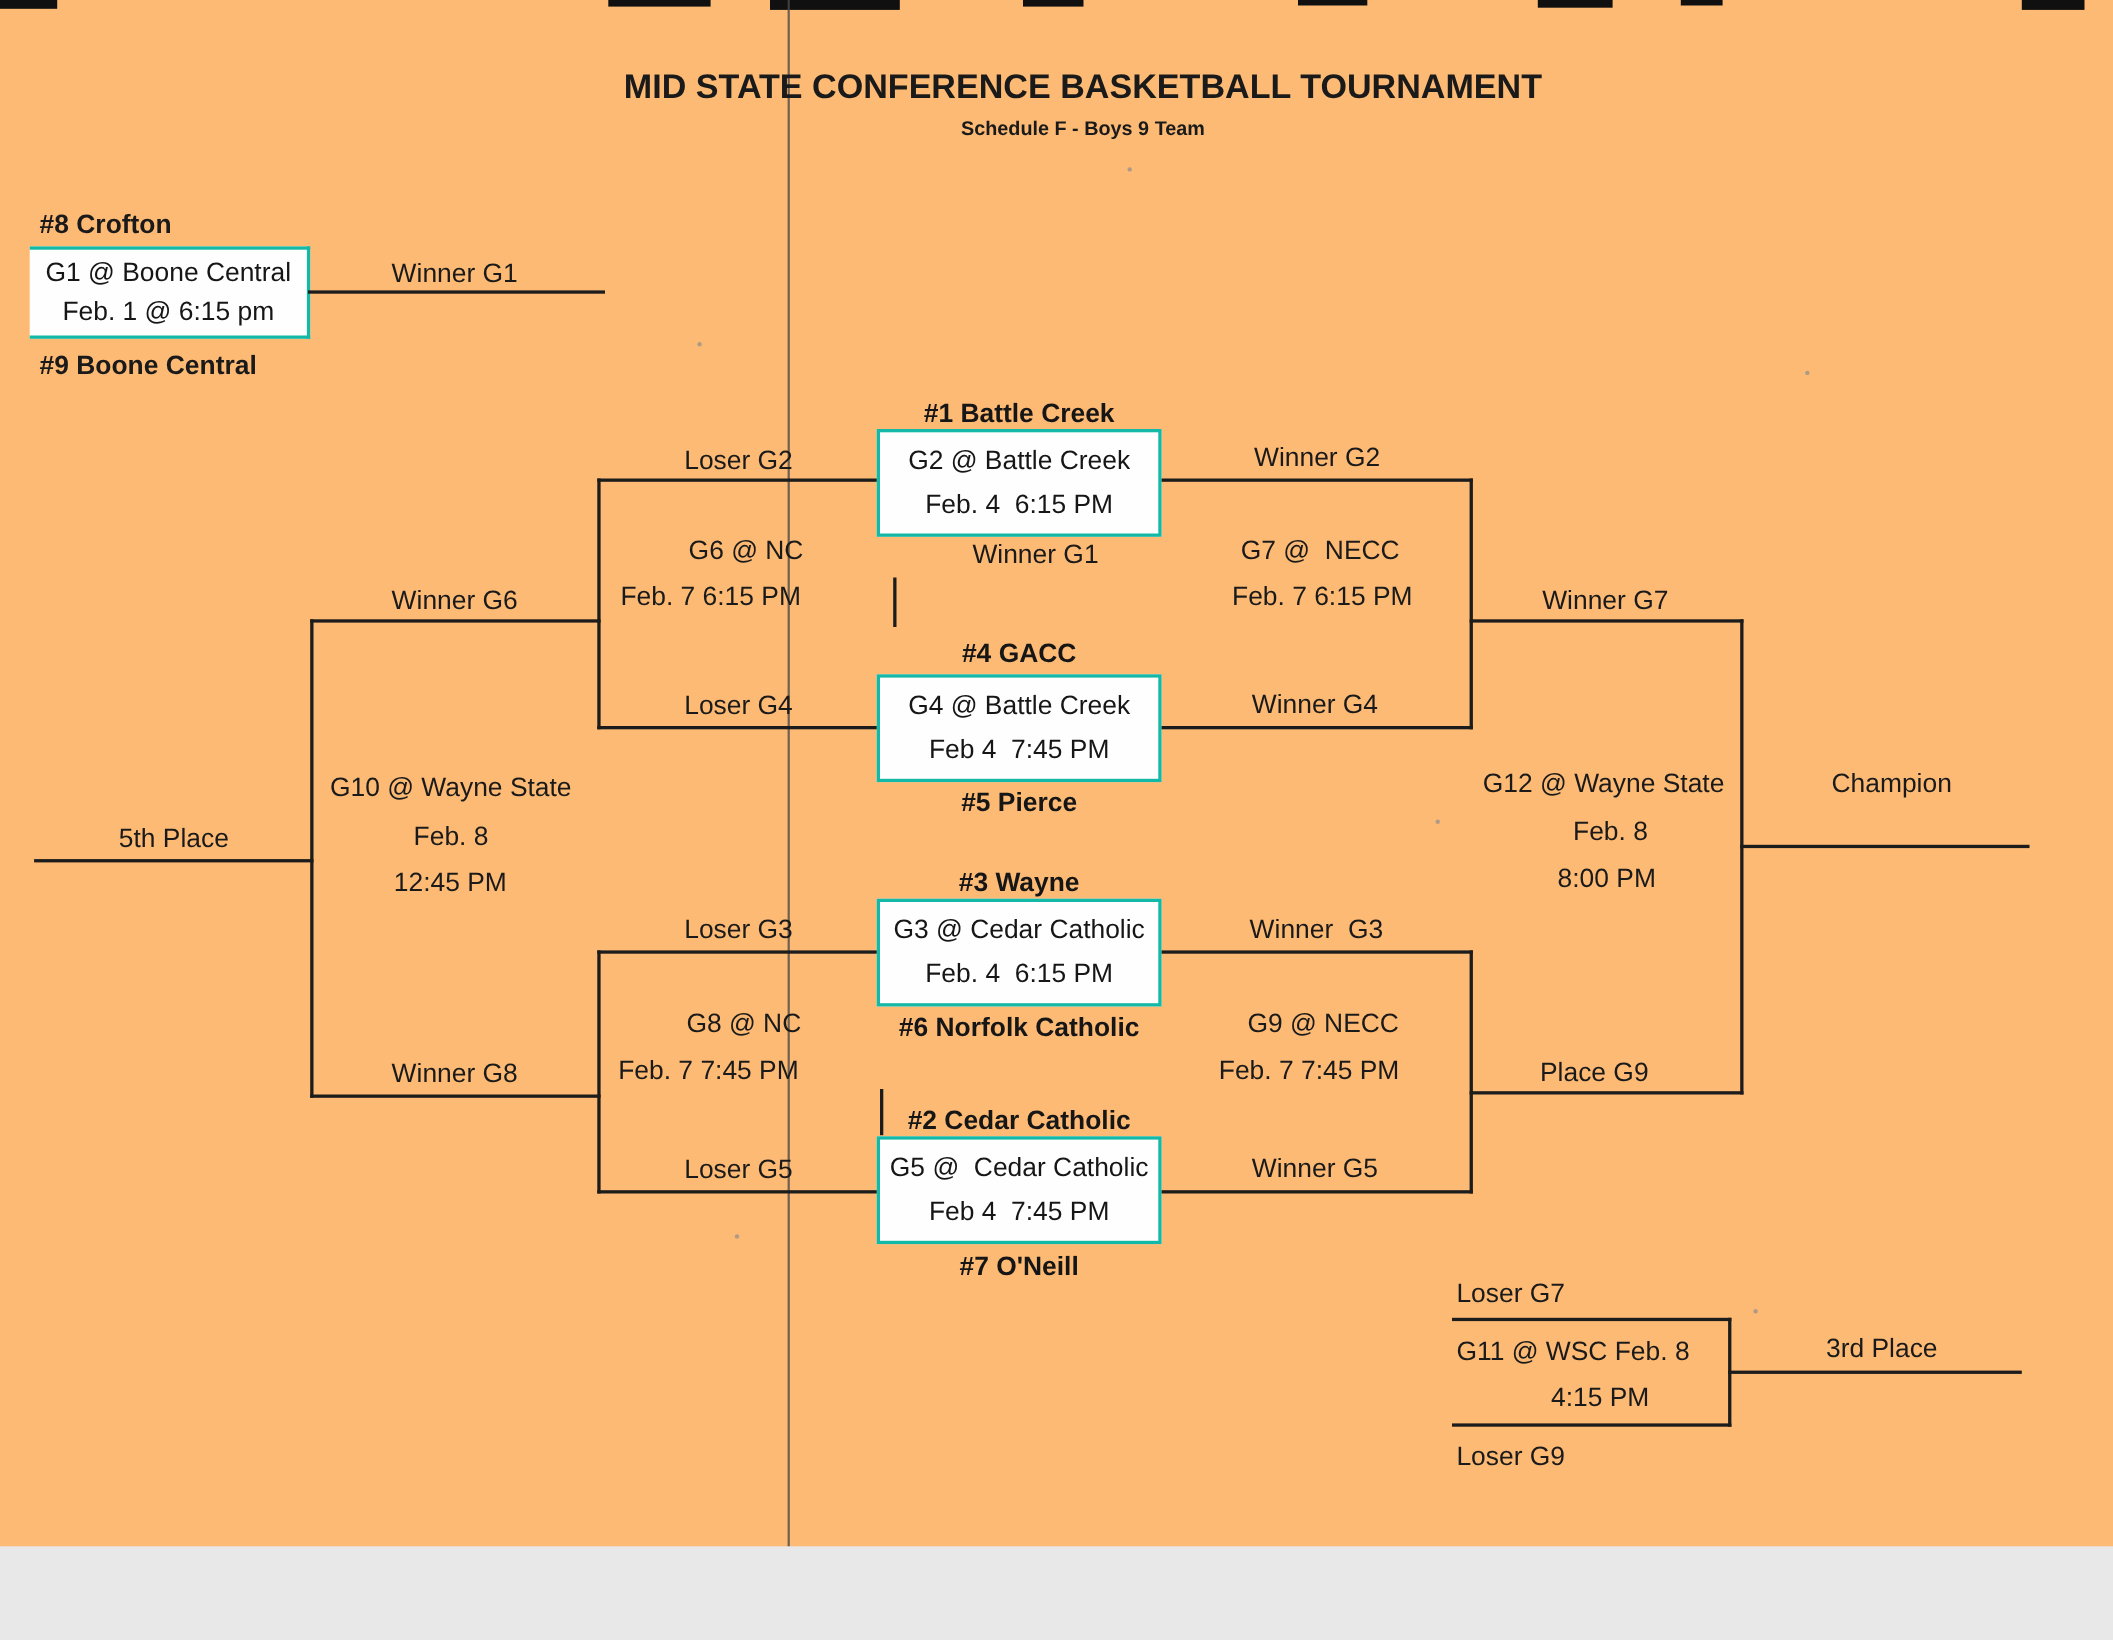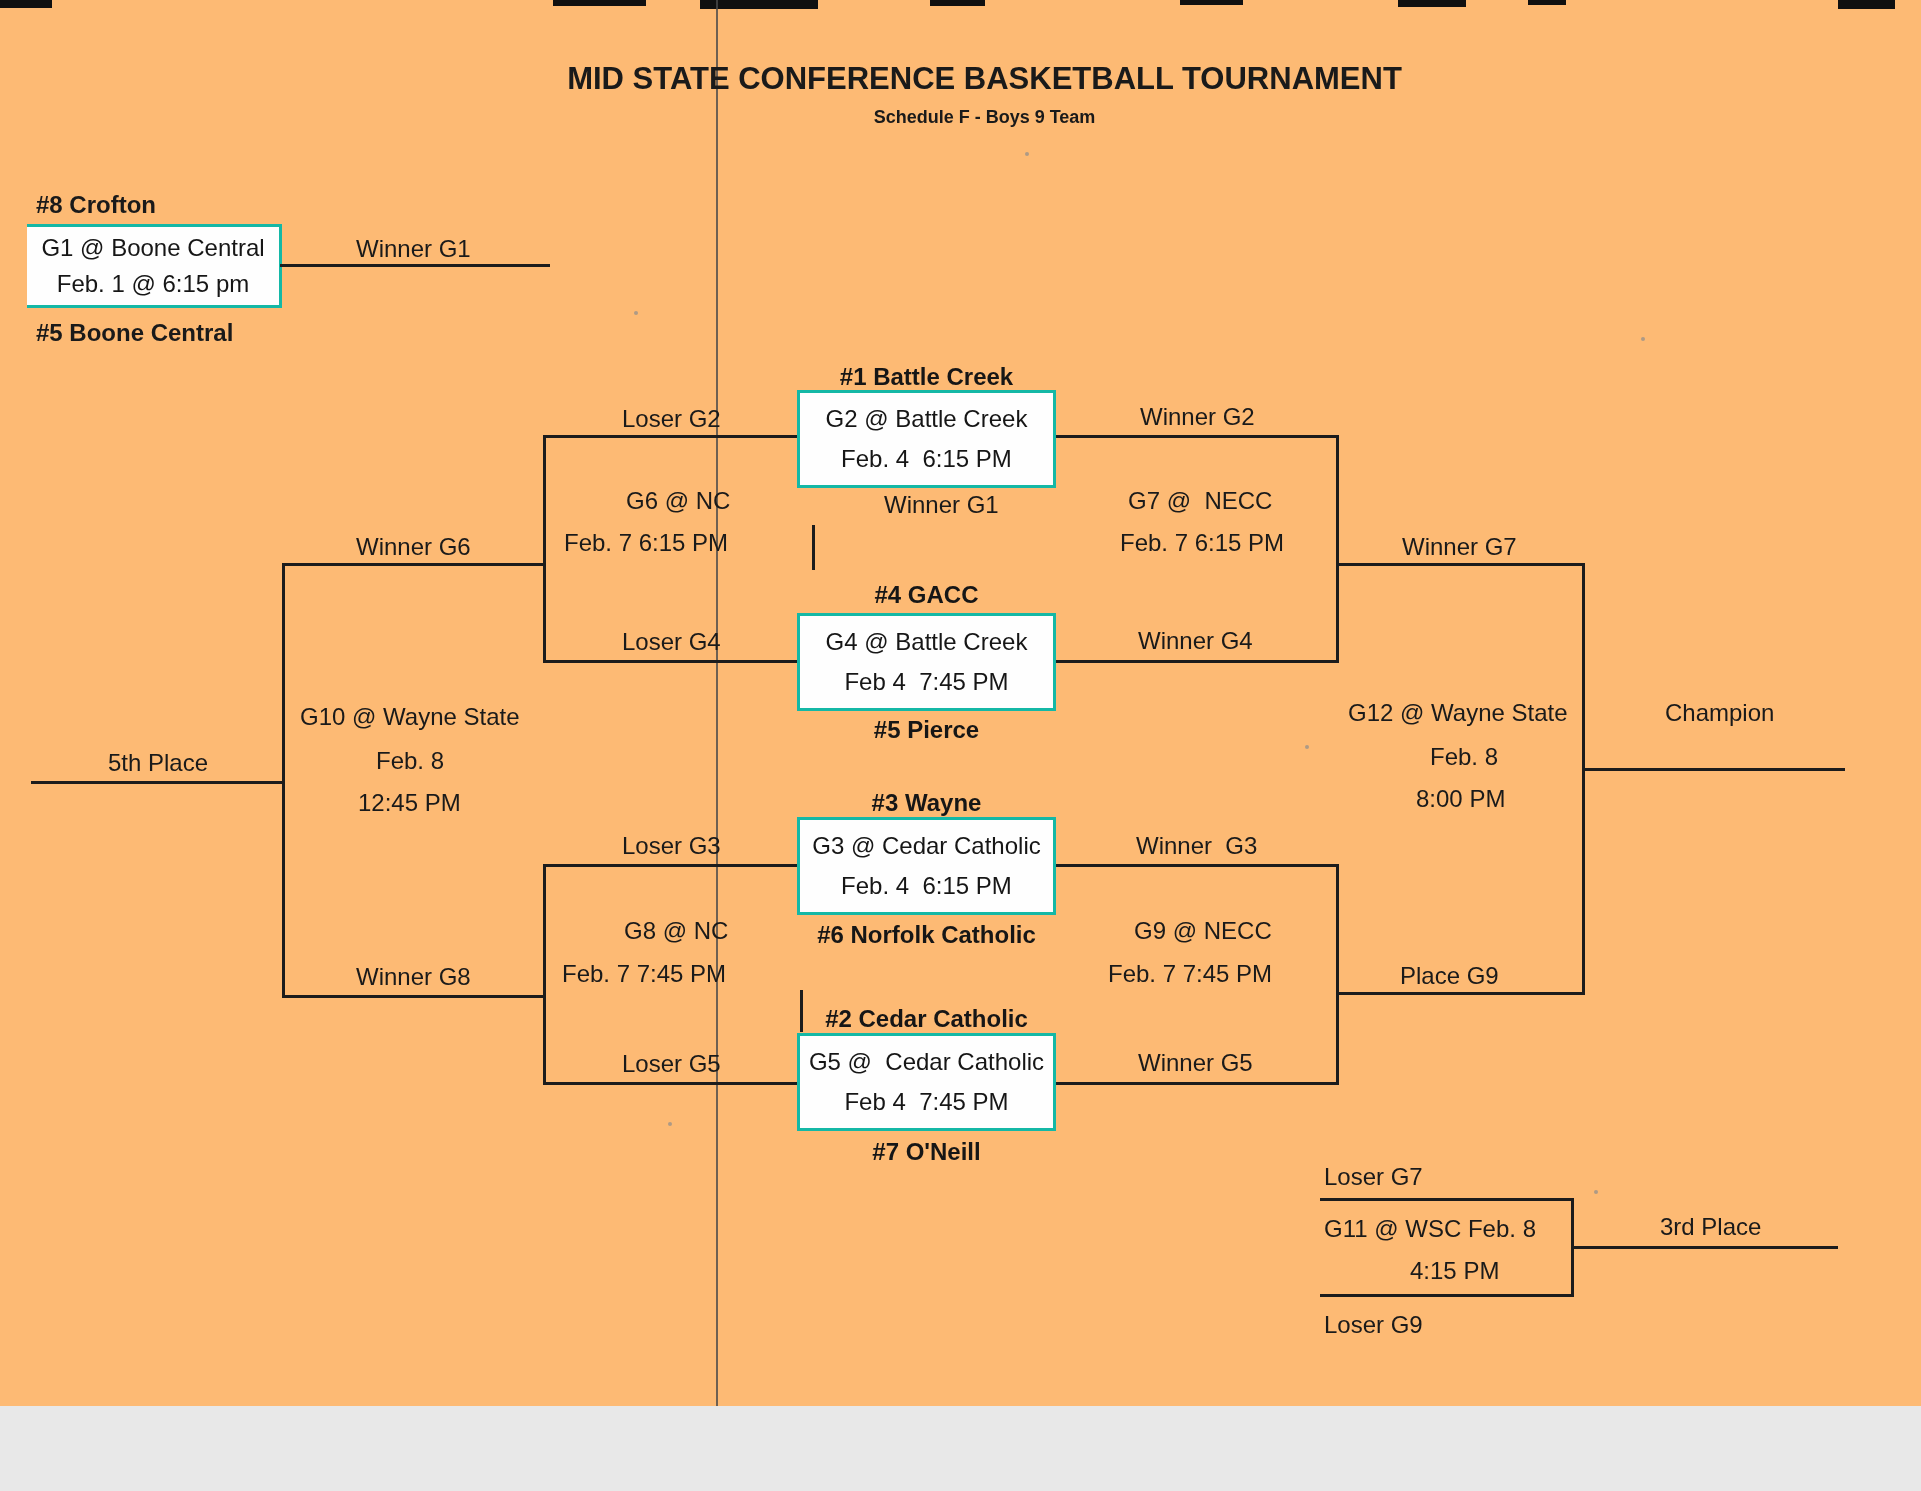--- a/index.html
+++ b/index.html
@@ -49,21 +49,21 @@
   <div class="speck" style="left:1147px;top:1430px;"></div>
 
   <div class="lbl bold ctr" style="left:48px;top:62px;width:1873px;font-size:31px;">MID STATE CONFERENCE BASKETBALL TOURNAMENT</div>
   <div class="lbl bold ctr" style="left:48px;top:108px;width:1873px;font-size:18px;">Schedule F - Boys 9 Team</div>
 
   <div class="lbl bold" style="left:36px;top:192px;">#8 Crofton</div>
   <div class="gamebox" style="left:27px;top:224px;width:255px;height:84px;border-left:none;">
     <div class="bl">G1 @ Boone Central</div>
     <div class="bl">Feb. 1 @ 6:15 pm</div>
   </div>
-  <div class="lbl bold" style="left:36px;top:320px;">#5 Boone Central</div>
+  <div class="lbl bold" style="left:36px;top:320px;">#9 Boone Central</div>
   <div class="lbl" style="left:356px;top:236px;">Winner G1</div>
   <div class="hline" style="left:280px;top:264px;width:270px;"></div>
 
   <div class="seedlbl" style="left:797px;top:363px;">#1 Battle Creek</div>
   <div class="gamebox" style="left:797px;top:390px;">
     <div class="bl">G2 @ Battle Creek</div>
     <div class="bl">Feb. 4  6:15 PM</div>
   </div>
   <div class="lbl" style="left:884px;top:492px;">Winner G1</div>
   <div class="vline" style="left:812px;top:525px;height:45px;"></div>

